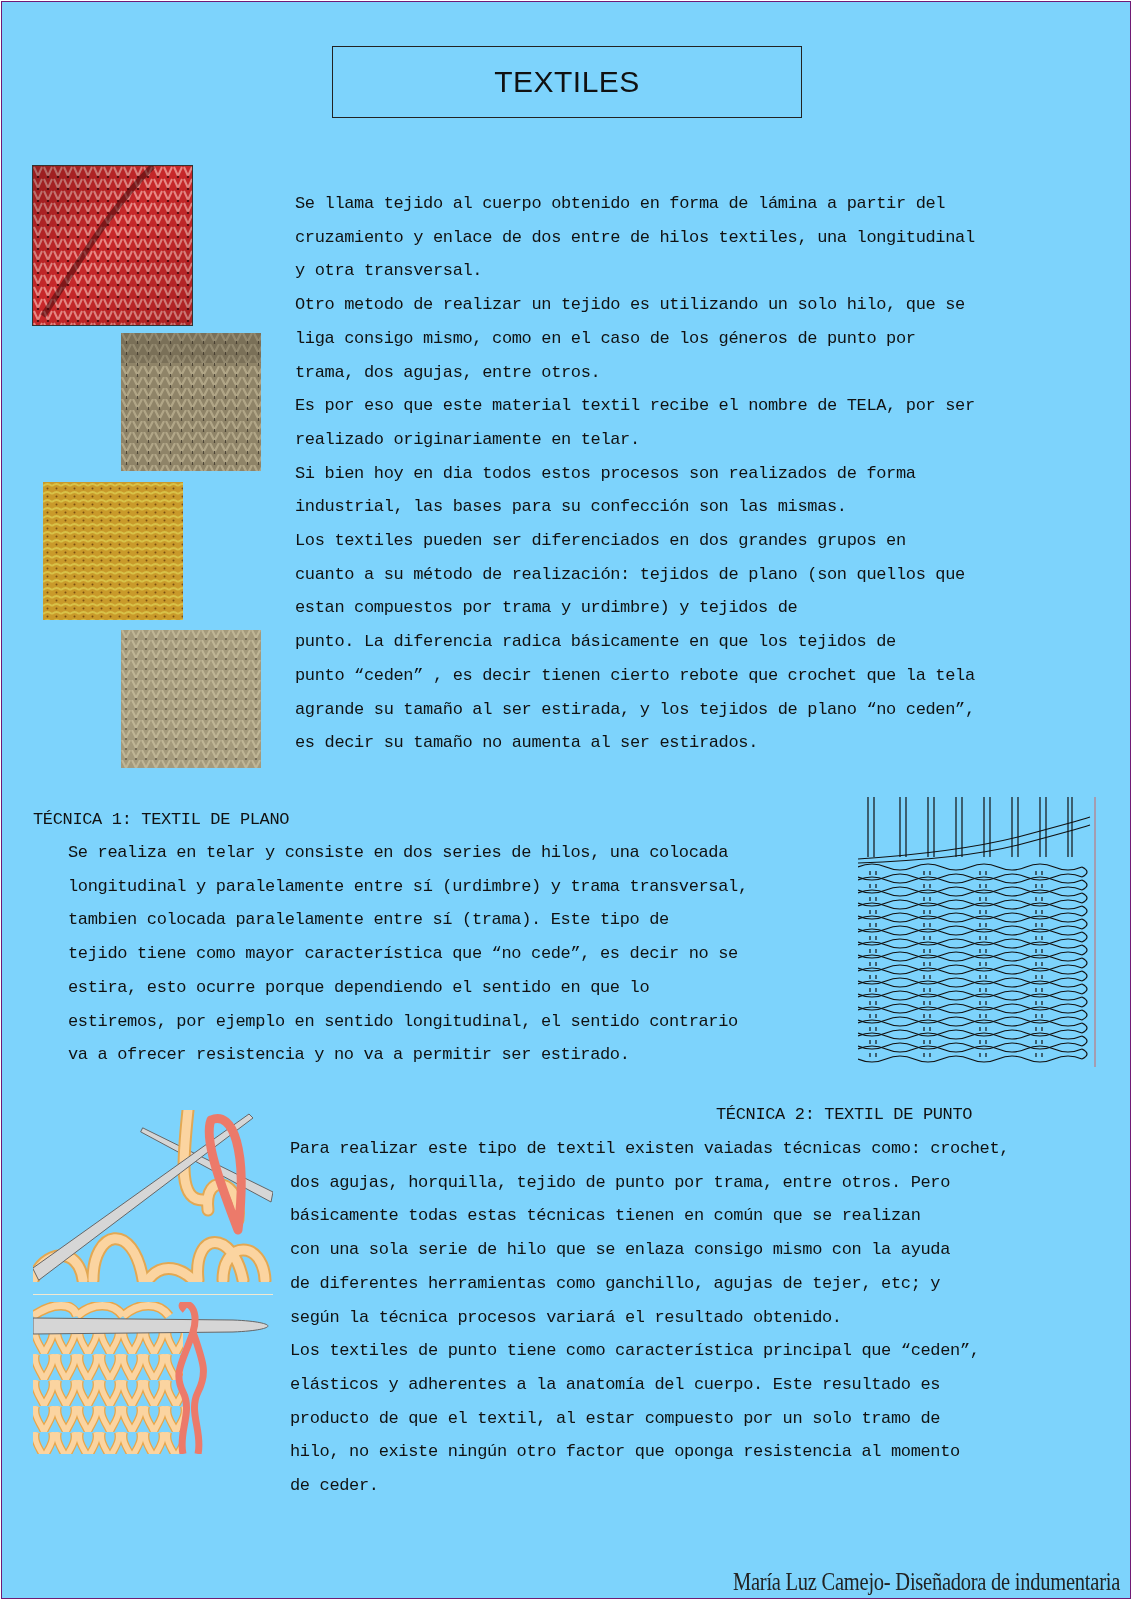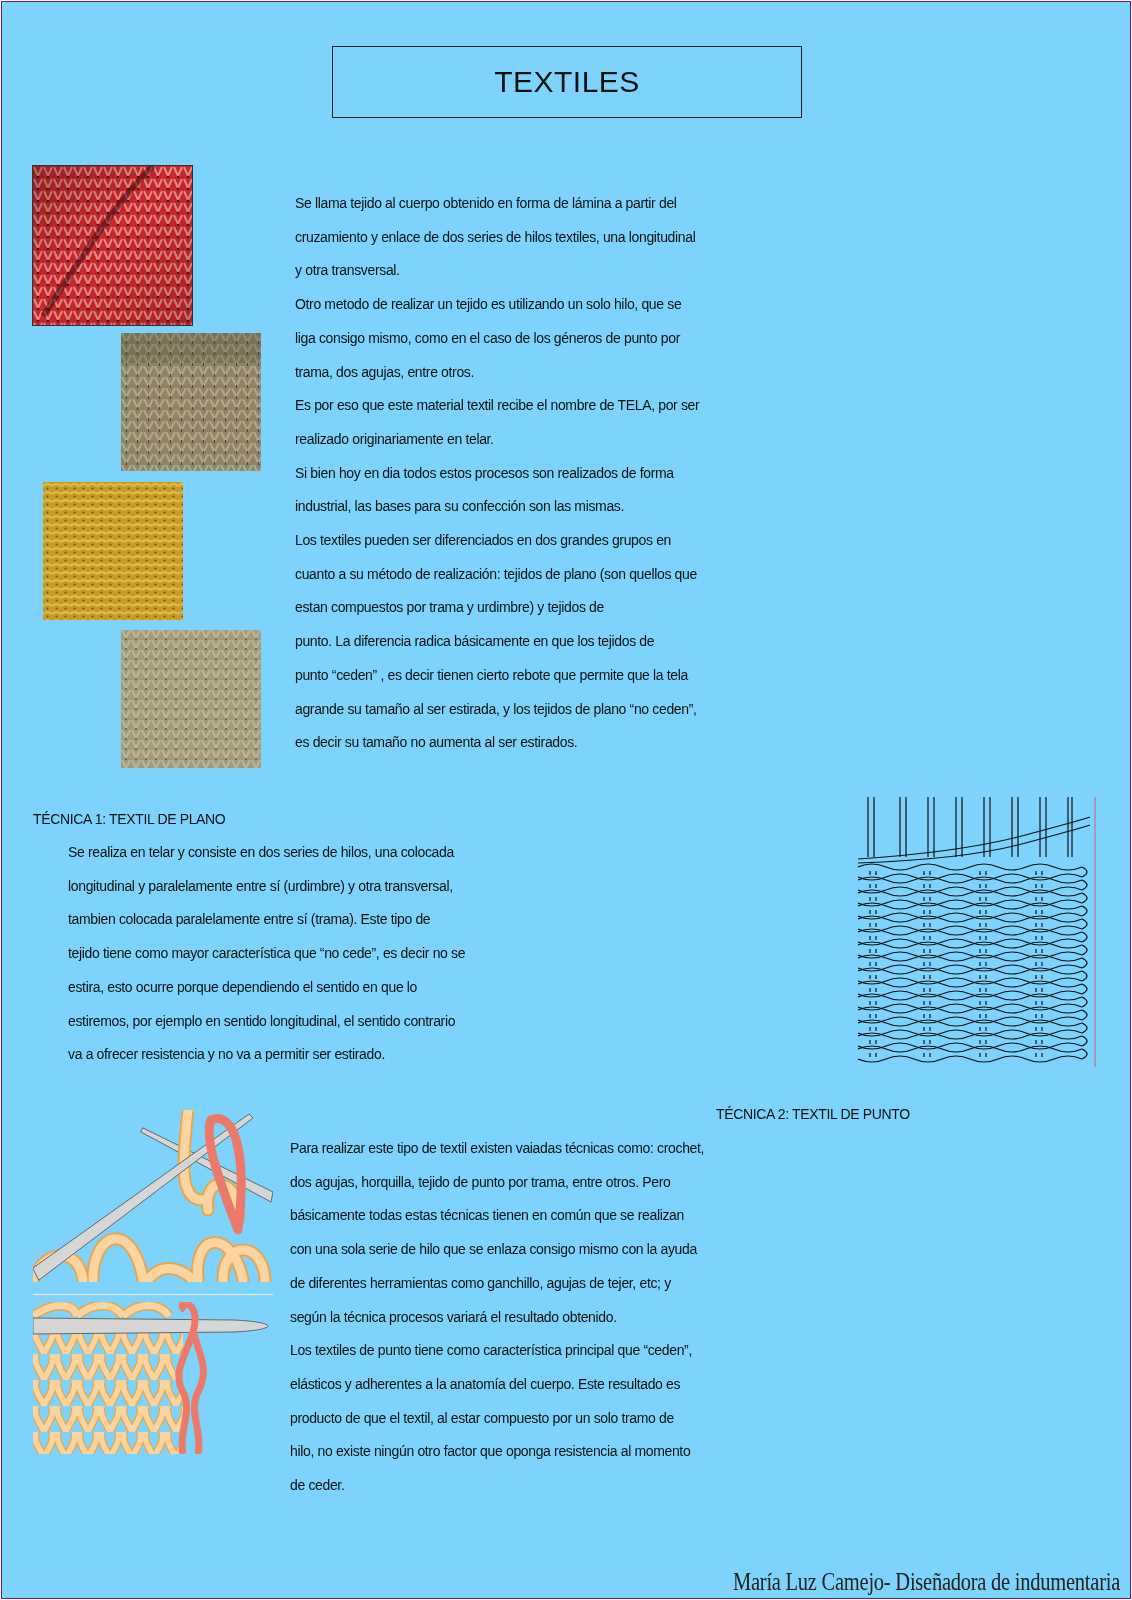--- a/index.html
+++ b/index.html
@@ -1,18 +1,18 @@
 <!DOCTYPE html>
 <html><head>
 <meta charset="utf-8">
 <style>
   html, body { margin:0; padding:0; background:#fff; }
   body { width:1132px; height:1600px; position:relative; overflow:hidden; }
   .page { position:absolute; left:1px; top:1px; width:1128px; height:1596px; border:1px solid #701a75; background:#7dd3fc; }
-  .txt { font-family:Liberation Sans, sans-serif; color:#111; font-size:14px; line-height:33.7px; letter-spacing:-0.35px; }
+  .txt { font-family:Liberation Mono, monospace; color:#111; font-size:17px; line-height:33.7px; letter-spacing:-0.35px; }
   .title-box { position:absolute; left:330px; top:44px; width:470px; height:72px; border:1.5px solid #222; box-sizing:border-box; display:flex; align-items:center; justify-content:center; }
   .title-box span { font-family:"Liberation Sans", sans-serif; font-size:30px; color:#111; letter-spacing:0.5px; }
   .intro { position:absolute; left:293px; top:185px; width:820px; }
   .line { display:block; white-space:nowrap; }
   .tec1-head { position:absolute; left:31px; top:801px; }
   .tec1 { position:absolute; left:31px; top:834px; width:800px;margin-left:35px; }
   .tec2-head { position:absolute; left:714px; top:1096px; }
   .tec2 { position:absolute; left:288px; top:1130px; width:830px; }
   .signature { position:absolute; right:10px; top:1566px; font-family:"Liberation Serif", serif; font-size:25px; color:#222; transform:scaleX(0.82); transform-origin:right center; white-space:nowrap; letter-spacing:-0.3px; }
   .swatch { position:absolute; overflow:hidden; }
@@ -83,42 +83,42 @@
           <path d="M1 0 L5 8 L9 0" stroke="#c0b696" stroke-width="2" fill="none"></path>
           <circle cx="5" cy="9" r="1" fill="#5e5644"></circle>
         </pattern>
       </defs>
       <rect width="140" height="138" fill="url(#pb)"></rect>
     </svg>
   </div>
 
   <div class="intro txt">
     <span class="line">Se llama tejido al cuerpo obtenido en forma de lámina a partir del</span>
-    <span class="line">cruzamiento y enlace de dos series de hilos textiles, una longitudinal</span>
+    <span class="line">cruzamiento y enlace de dos entre de hilos textiles, una longitudinal</span>
     <span class="line">y otra transversal.</span>
     <span class="line">Otro metodo de realizar un tejido es utilizando un solo hilo, que se</span>
     <span class="line">liga consigo mismo, como en el caso de los géneros de punto por</span>
     <span class="line">trama, dos agujas, entre otros.</span>
     <span class="line">Es por eso que este material textil recibe el nombre de TELA, por ser</span>
     <span class="line">realizado originariamente en telar.</span>
     <span class="line">Si bien hoy en dia todos estos procesos son realizados de forma</span>
     <span class="line">industrial, las bases para su confección son las mismas.</span>
     <span class="line">Los textiles pueden ser diferenciados en dos grandes grupos en</span>
     <span class="line">cuanto a su método de realización: tejidos de plano (son quellos que</span>
     <span class="line">estan compuestos por trama y urdimbre) y tejidos de</span>
     <span class="line">punto. La diferencia radica básicamente en que los tejidos de</span>
-    <span class="line">punto “ceden” , es decir tienen cierto rebote que permite que la tela</span>
+    <span class="line">punto “ceden” , es decir tienen cierto rebote que crochet que la tela</span>
     <span class="line">agrande su tamaño al ser estirada, y los tejidos de plano “no ceden”,</span>
     <span class="line">es decir su tamaño no aumenta al ser estirados.</span>
   </div>
 
   <div class="tec1-head txt">TÉCNICA 1: TEXTIL DE PLANO</div>
   <div class="tec1 txt">
     <span class="line">Se realiza en telar y consiste en dos series de hilos, una  colocada</span>
-    <span class="line">longitudinal y paralelamente entre sí (urdimbre) y otra transversal,</span>
+    <span class="line">longitudinal y paralelamente entre sí (urdimbre) y trama transversal,</span>
     <span class="line">tambien colocada paralelamente entre sí (trama). Este tipo de</span>
     <span class="line">tejido tiene como mayor característica que “no cede”, es decir no se</span>
     <span class="line">estira, esto ocurre porque dependiendo el sentido en que lo</span>
     <span class="line">estiremos, por ejemplo en sentido longitudinal, el sentido contrario</span>
     <span class="line">va a ofrecer resistencia y no va a permitir ser estirado.</span>
   </div>
 
   <div class="diagram" style="left:856px;top:795px;width:240px;height:270px;">
     <svg width="240" height="270" viewBox="0 0 240 270">
       <g stroke="#111" stroke-width="1.2" fill="none">

